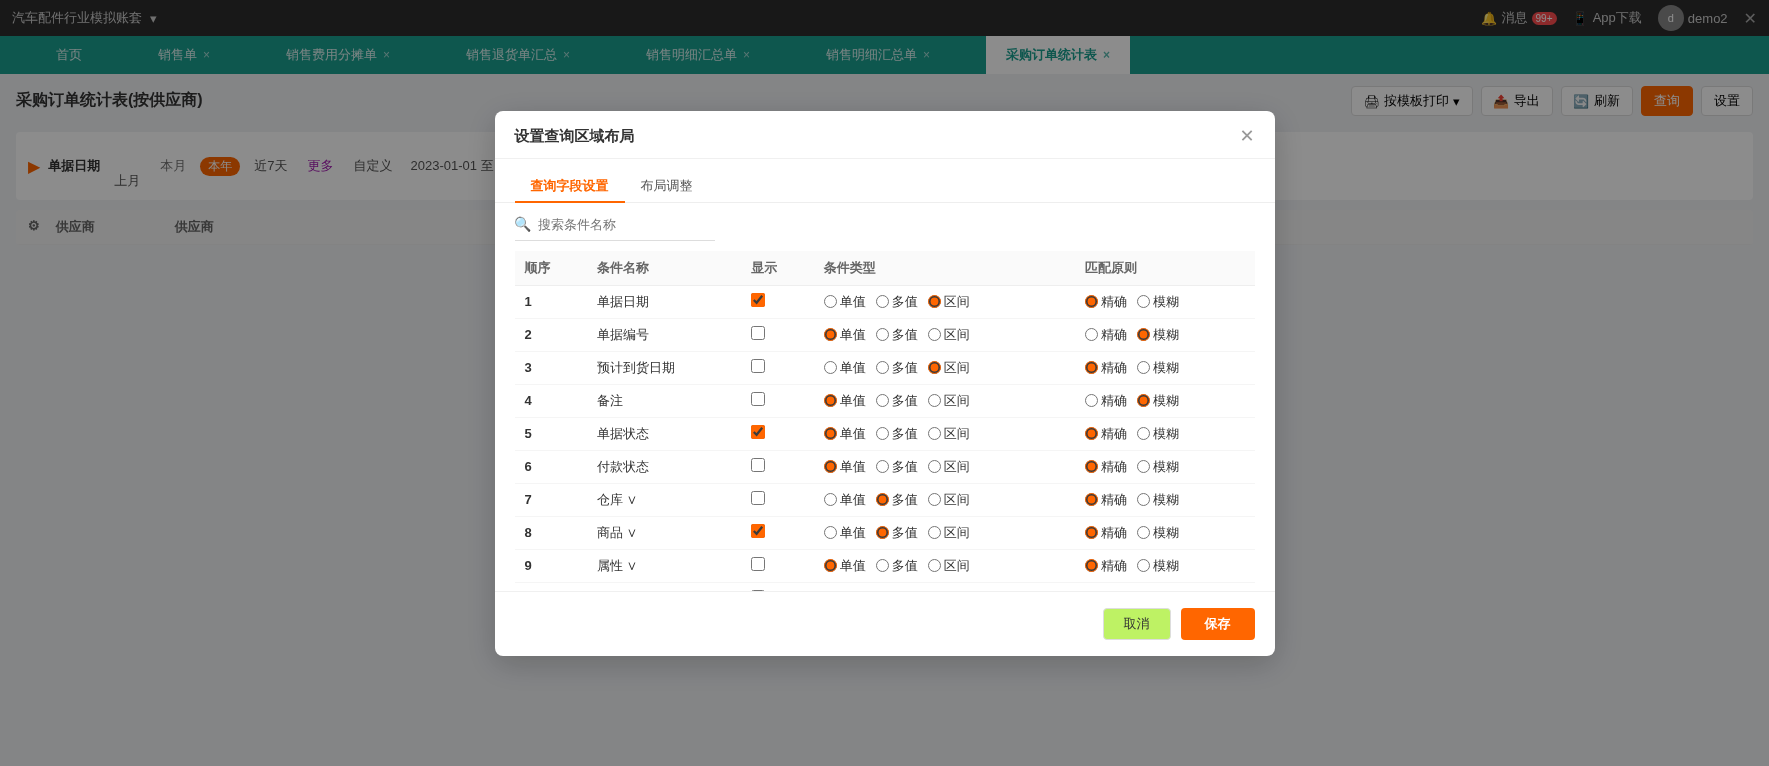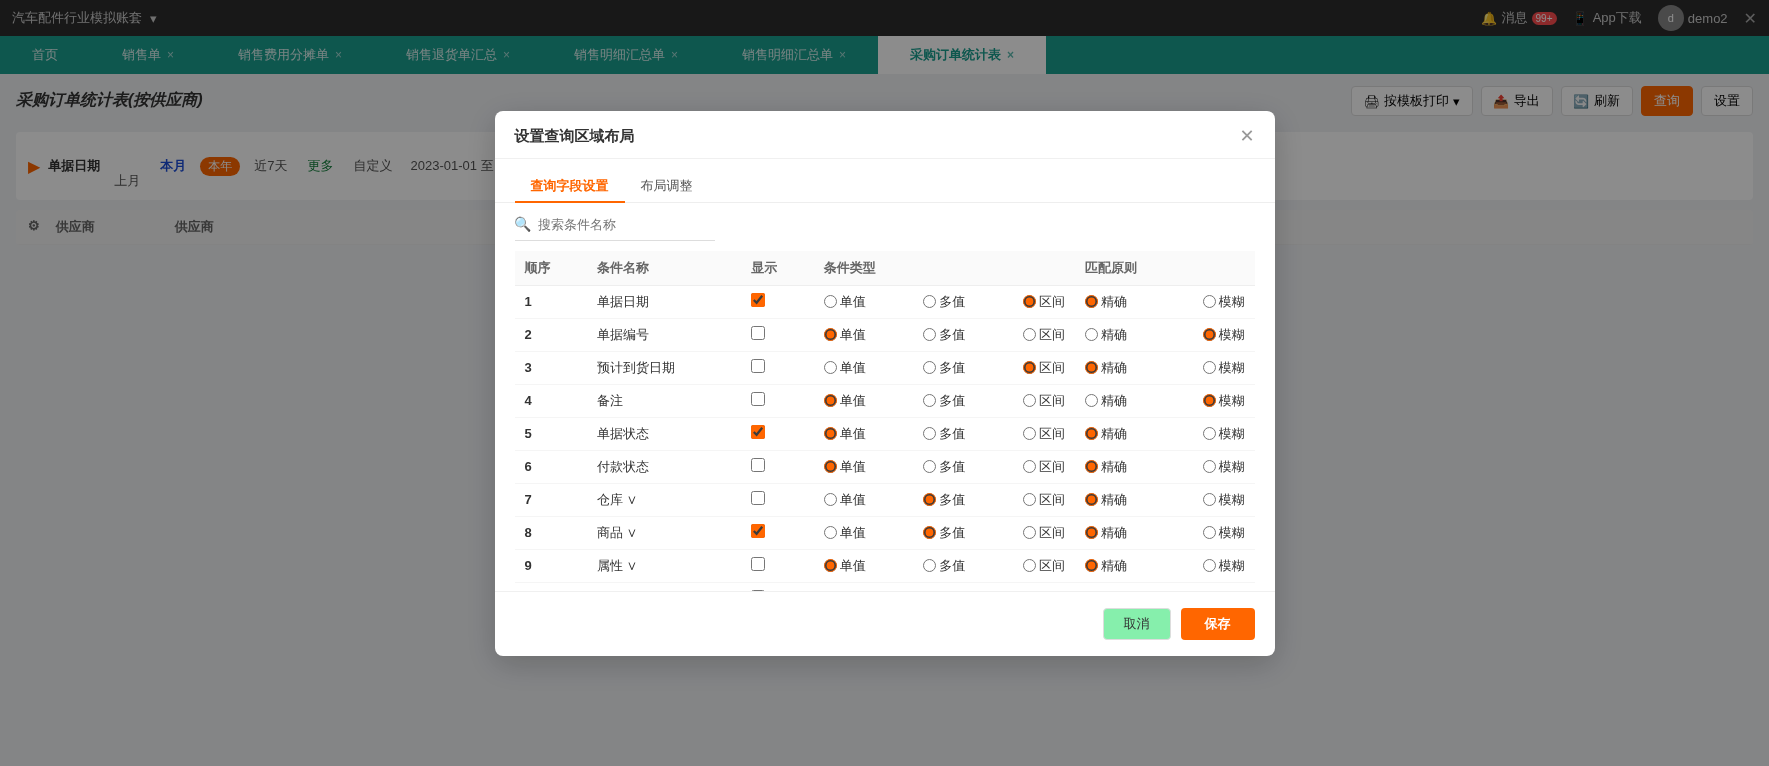--- a/index.html
+++ b/index.html
@@ -27,45 +27,45 @@
       height: 38px;
       display: flex;
       align-items: center;
       padding: 0 0;
       gap: 0;
     }
     .tab-item {
       height: 38px;
       display: flex;
       align-items: center;
-      padding: 0 32px;
+      padding: 0 20px;
       font-size: 13px;
       color: rgba(255,255,255,0.85);
       cursor: pointer;
       position: relative;
       white-space: nowrap;
+      margin-left: 36px;
     }
     .tab-item.active {
       background: #fff;
       color: #1a9e8f;
       font-weight: bold;
     }
     .tab-item .close-x { margin-left: 6px; font-size: 12px; opacity: 0.7; }
 
     
     .page-content {
       padding: 12px 16px;
       position: relative;
     }
     .page-title {
       font-size: 16px;
       font-weight: bold;
       color: #333;
       margin-bottom: 10px;
-      font-style: italic;
     }
     .toolbar {
       display: flex;
       align-items: center;
       justify-content: flex-end;
       gap: 8px;
       margin-bottom: 8px;
     }
     .toolbar-btn {
       border: 1px solid #ddd;
@@ -227,21 +227,20 @@
       overflow-y: auto;
       max-height: 340px;
       flex: 1;
     }
 
     
     .radio-group {
       display: flex;
       align-items: center;
       gap: 10px;
-      justify-content: space-between;
     }
     .radio-item {
       display: flex;
       align-items: center;
       gap: 3px;
       cursor: pointer;
     }
     .radio-item input[type=radio] {
       accent-color: #f60;
       cursor: pointer;
@@ -257,21 +256,21 @@
 
     .dialog-footer {
       display: flex;
       justify-content: flex-end;
       gap: 10px;
       padding: 16px 20px;
       border-top: 1px solid #f0f0f0;
     }
     .btn-cancel {
       border: 1px solid #ddd;
-      background: #86efac;
+      background: #bef264;
       padding: 6px 20px;
       border-radius: 4px;
       cursor: pointer;
       font-size: 13px;
       color: #333;
     }
     .btn-save {
       background: #f60;
       color: white;
       border: none;
@@ -368,24 +367,24 @@
         <button class="toolbar-btn">
           <span>设置</span>
         </button>
       </div>
     </div>
 
     <div class="filter-bar">
       <span style="color:#f60; font-size:16px; cursor:pointer;">▶</span>
       <span style="font-weight:bold; color:#333;">单据日期</span>
       <span style="cursor:pointer; color:#555; padding:2px 6px;margin-top:30px;">上月</span>
-      <span style="cursor:pointer; color:#1d4ed8; padding:2px 6px;font-weight:bold;">本月</span>
+      <span style="cursor:pointer; color:#737373; padding:2px 6px;">本月</span>
       <span class="filter-tag" style="cursor:pointer;">本年</span>
       <span style="cursor:pointer; color:#555; padding:2px 6px;">近7天</span>
-      <span style="cursor:pointer; color:#15803d; padding:2px 6px;">更多</span>
+      <span style="cursor:pointer; color:#a21caf; padding:2px 6px;">更多</span>
       <span style="cursor:pointer; color:#555; padding:2px 6px;text-align:right;">自定义</span>
       <span style="color:#555; margin-left:4px;">2023-01-01 至 2023-12-31</span>
     </div>
 
     <div class="table-wrapper">
       <div class="table-header">
         <span style="margin-right:16px; cursor:pointer;">⚙</span>
         <span style="margin-right:80px;">供应商</span>
         <span>供应商</span>
       </div>

